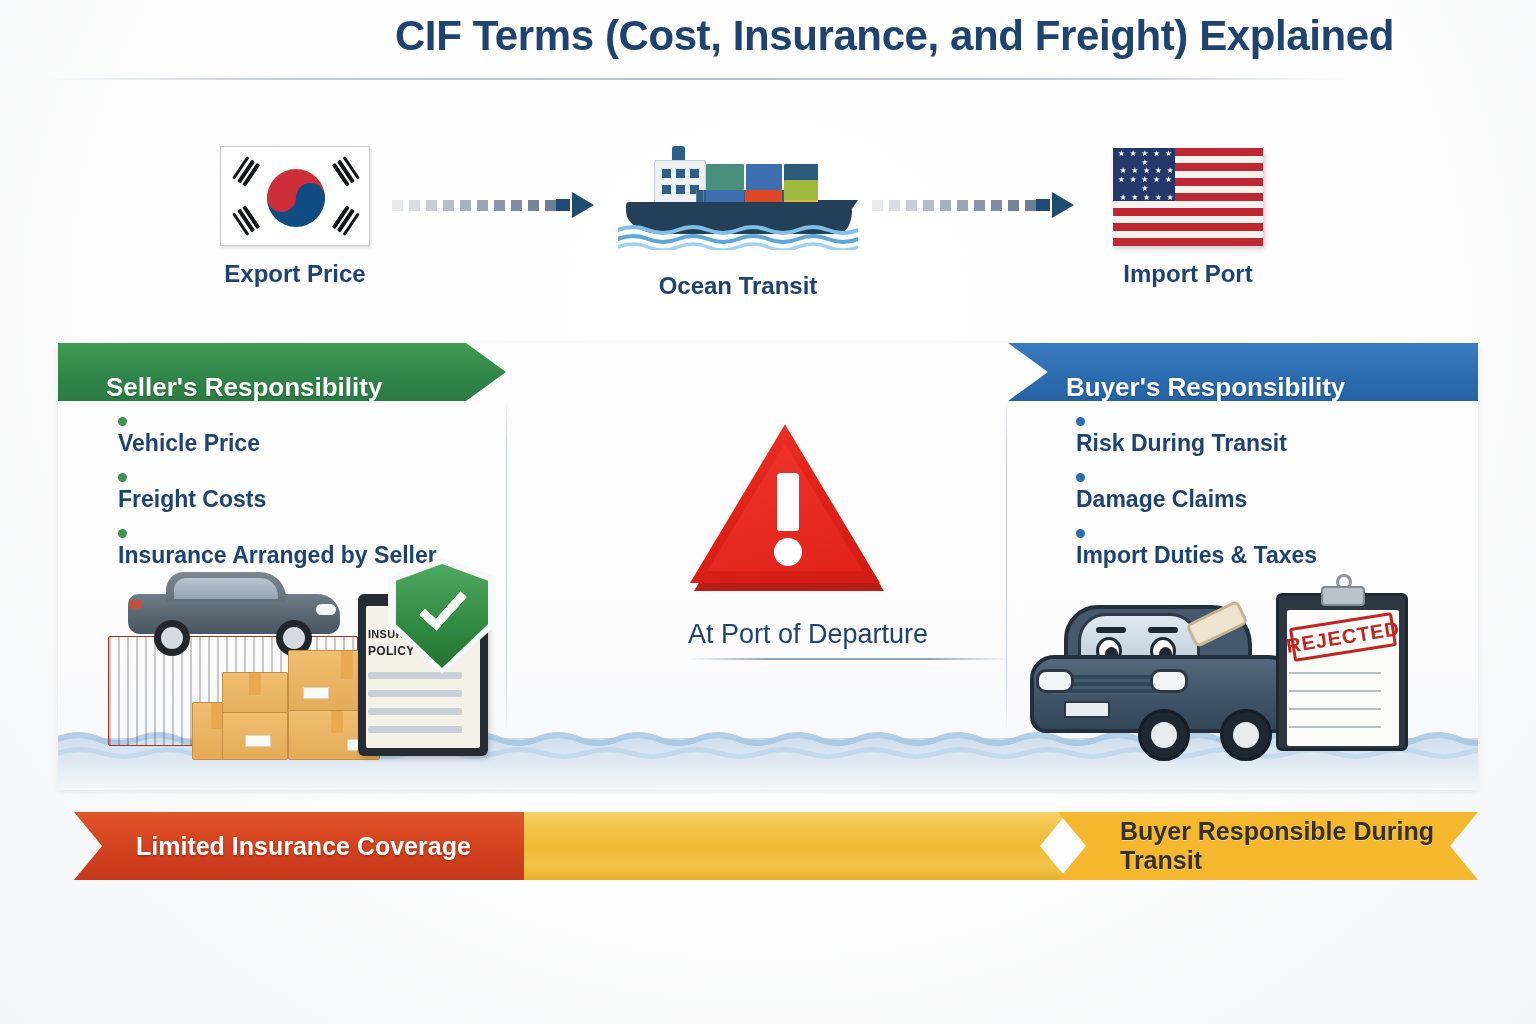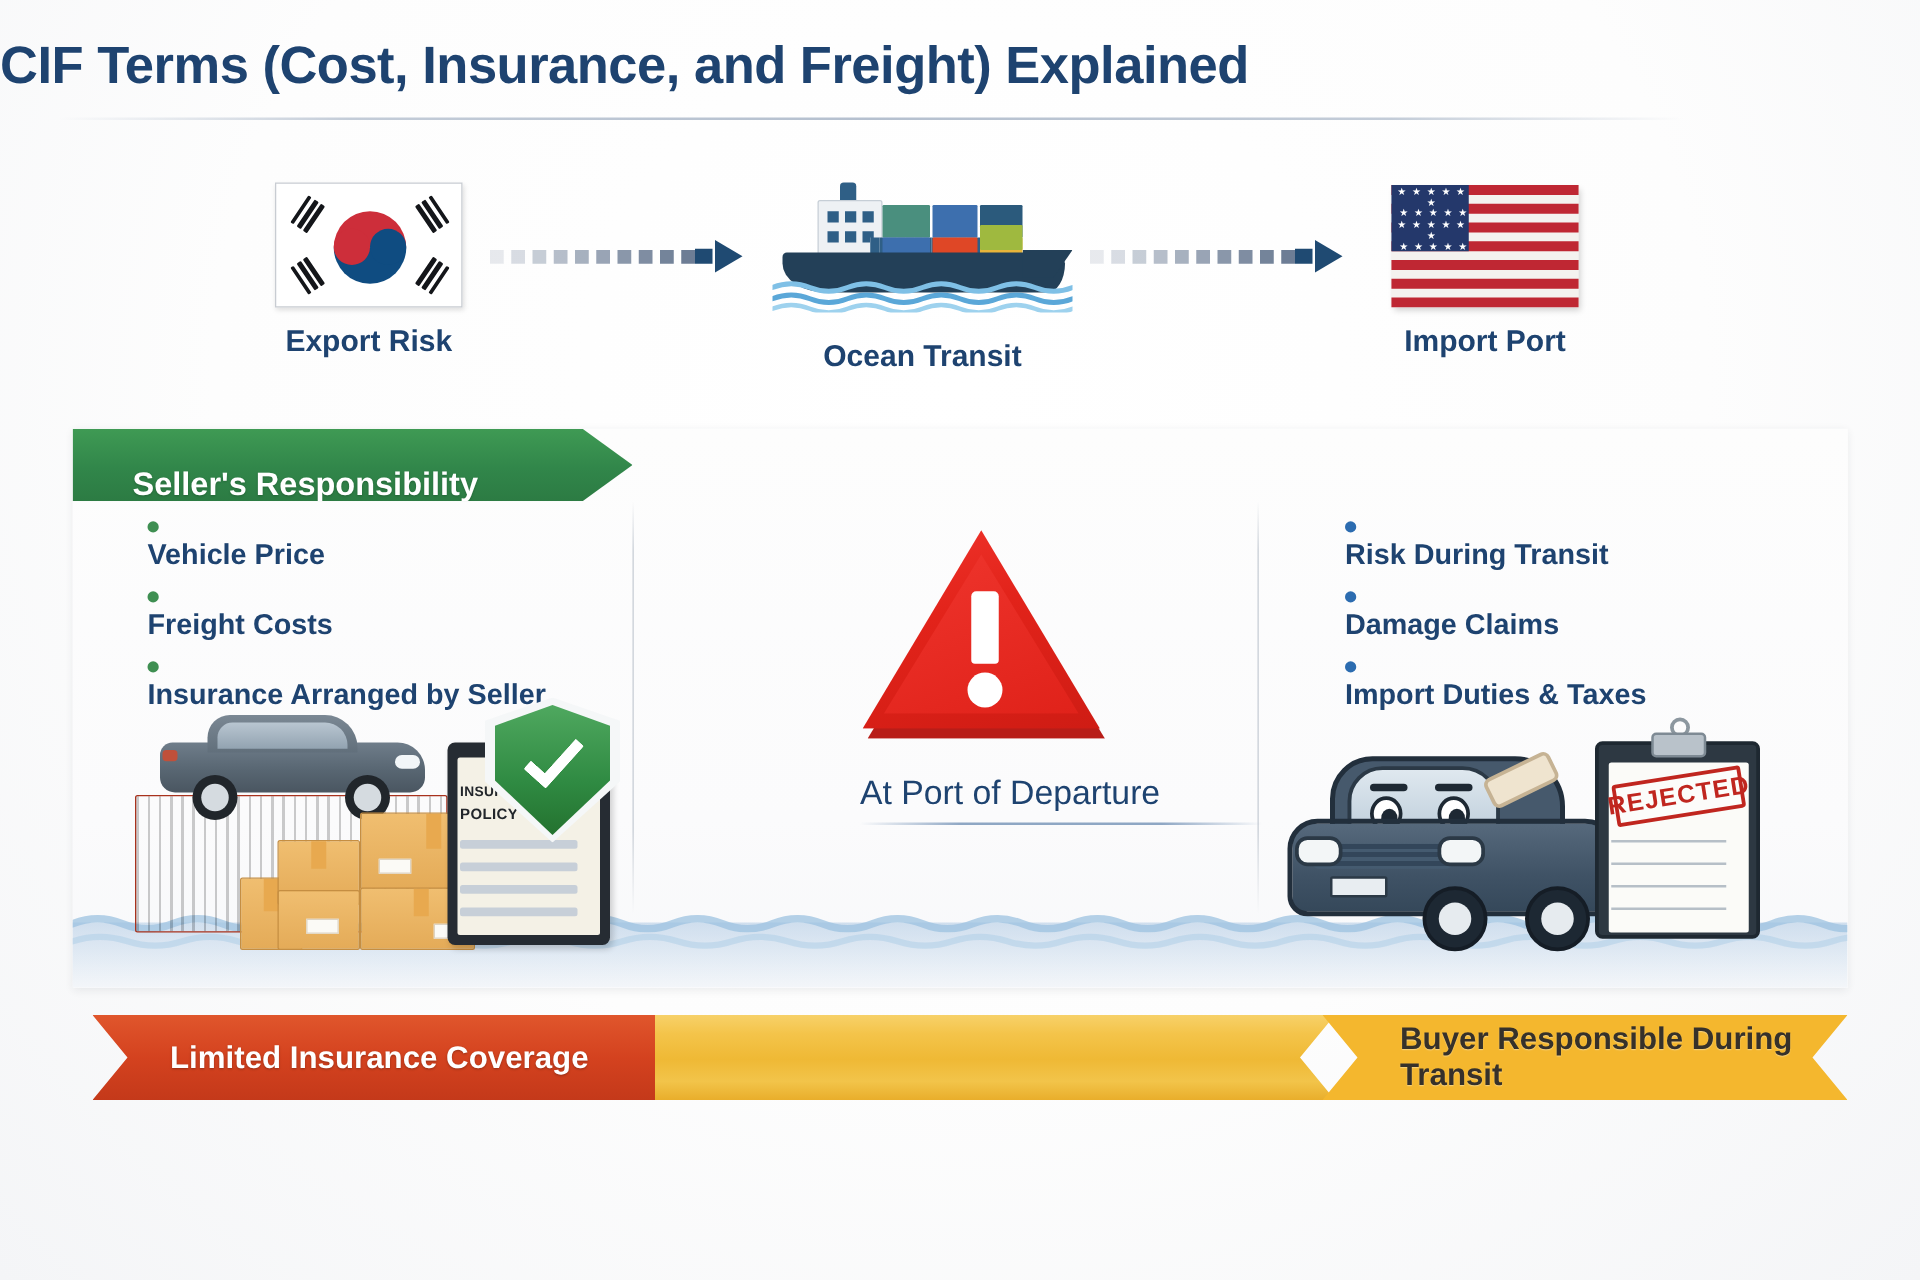--- a/index.html
+++ b/index.html
@@ -10,21 +10,21 @@
     overflow: hidden;
   }
   #root {
     position: relative;
     width: 1536px; height: 1024px;
     background:
       radial-gradient(ellipse at 50% 30%, #ffffff 0%, #fdfdfd 55%, #f4f5f7 100%);
   }
 
   
-  #title-area { position: absolute; top: 28px; left: 0; width: 1394px; text-align: left; }
+  #title-area { position: absolute; top: 12px; left: 0; width: 1394px; text-align: right; }
   #page-title {
     font-size: 42px; font-weight: bold; color: #1e4370;
     letter-spacing: -0.4px;
     text-shadow: 0 1px 1px rgba(255,255,255,0.9);
     font-family: "Liberation Sans", sans-serif;
   }
   #title-rule {
     margin: 18px auto 0; width: 1300px; height: 2px;
     background: linear-gradient(90deg, rgba(200,208,218,0) 0%, #c3ccd8 18%, #b5c0cf 50%, #c3ccd8 82%, rgba(200,208,218,0) 100%);
   }
@@ -365,21 +365,21 @@
             <i></i>
             <i></i>
             <i></i>
           </div>
         <div class="tri t4">
             <i></i>
             <i></i>
             <i></i>
           </div>
       </div>
-      <div class="flow-label">Export Risk</div>
+      <div class="flow-label">Export Price</div>
     </div>
 
     <div class="dot-arrow" style="left:392px; top:52px;">
       <div class="dots">
         <i style="opacity:.16"></i>
           <i style="opacity:.26"></i>
           <i style="opacity:.38"></i>
           <i style="opacity:.5"></i>
         <i style="opacity:.6"></i>
           <i style="opacity:.7"></i>
@@ -457,20 +457,23 @@
       <div class="flow-label">Import Port</div>
     </div>
   </div>
 
   <div id="panel">
 
     <div id="banners">
       <div class="banner b-green">
         <span>Seller's Responsibility</span>
       </div>
+      <div class="banner b-blue">
+        <span>Buyer's Responsibility</span>
+      </div>
     </div>
 
     <div class="col-divider" style="left:448px;"></div>
     <div class="col-divider" style="left:948px;"></div>
 
     <div class="bullets" style="left:60px; width:380px;">
       <div class="bullet-item">
         <span class="bullet-dot" style="background:#3f8f52;"></span>
         <span class="bullet-text">Vehicle Price</span>
       </div>

